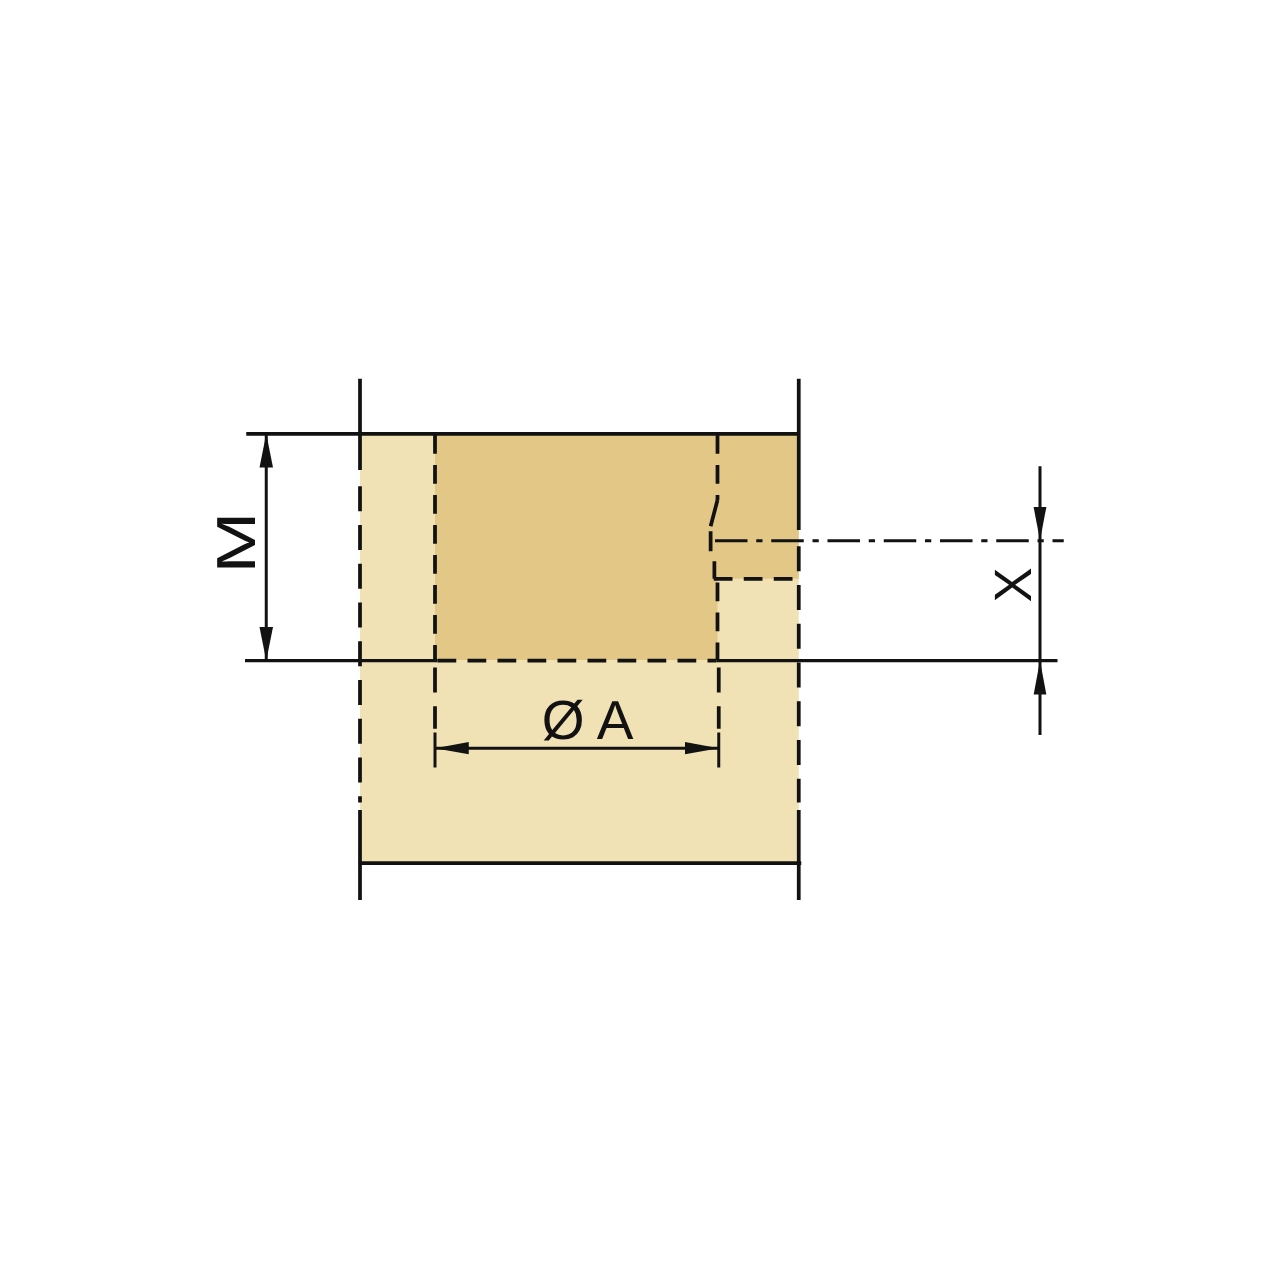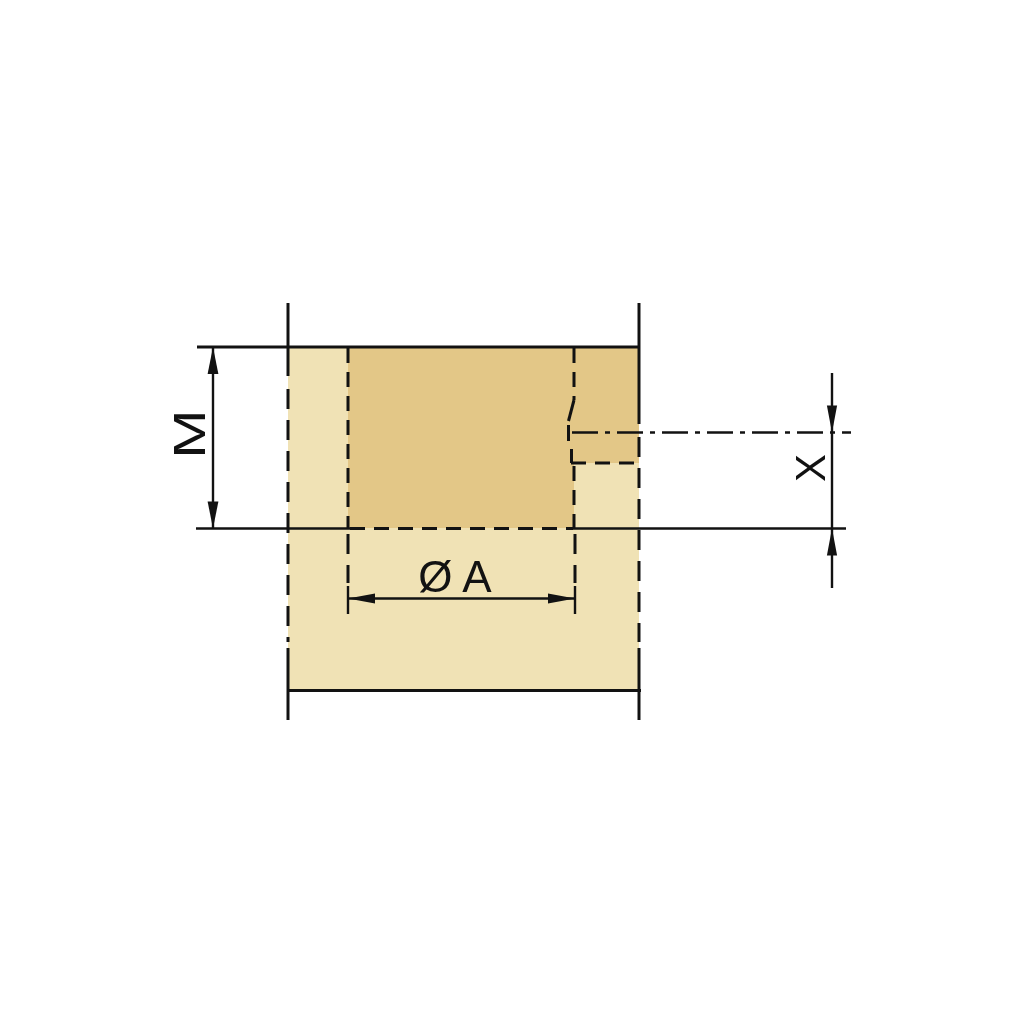--- a/index.html
+++ b/index.html
@@ -36,21 +36,21 @@
     font-size:44px;
     line-height:1;
     white-space:nowrap;
     transform:translate(-50%,-50%);
   }
   .label-m{
     left:190px;top:434px;
     transform:translate(-50%,-50%) rotate(-90deg) scaleX(1.35);
   }
   .label-a{
-    left:455px;top:577px;
+    left:470px;top:577px;
   }
   .label-x{
     left:811px;top:468px;
     font-size:42px;
     transform:translate(-50%,-50%) rotate(-90deg);
   }
 </style>
 </head>
 <body>
 

